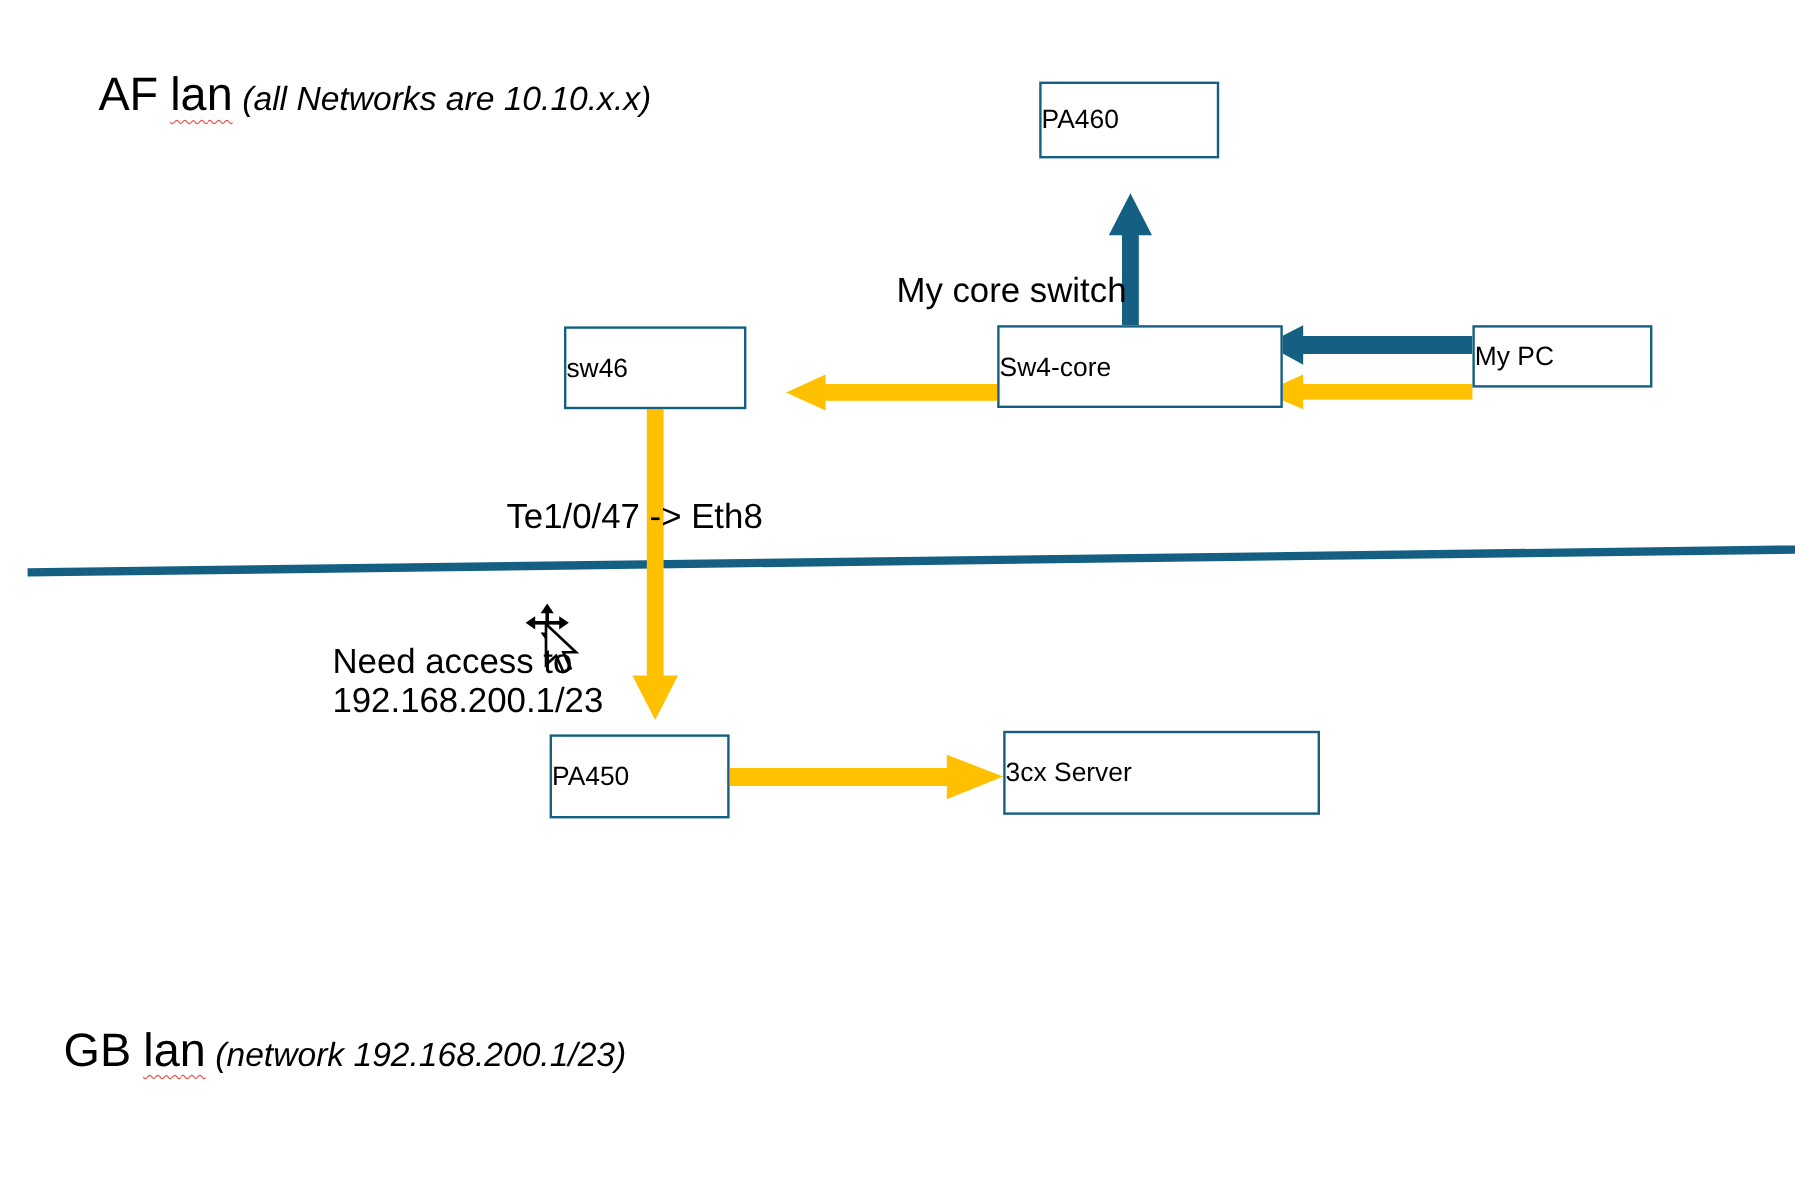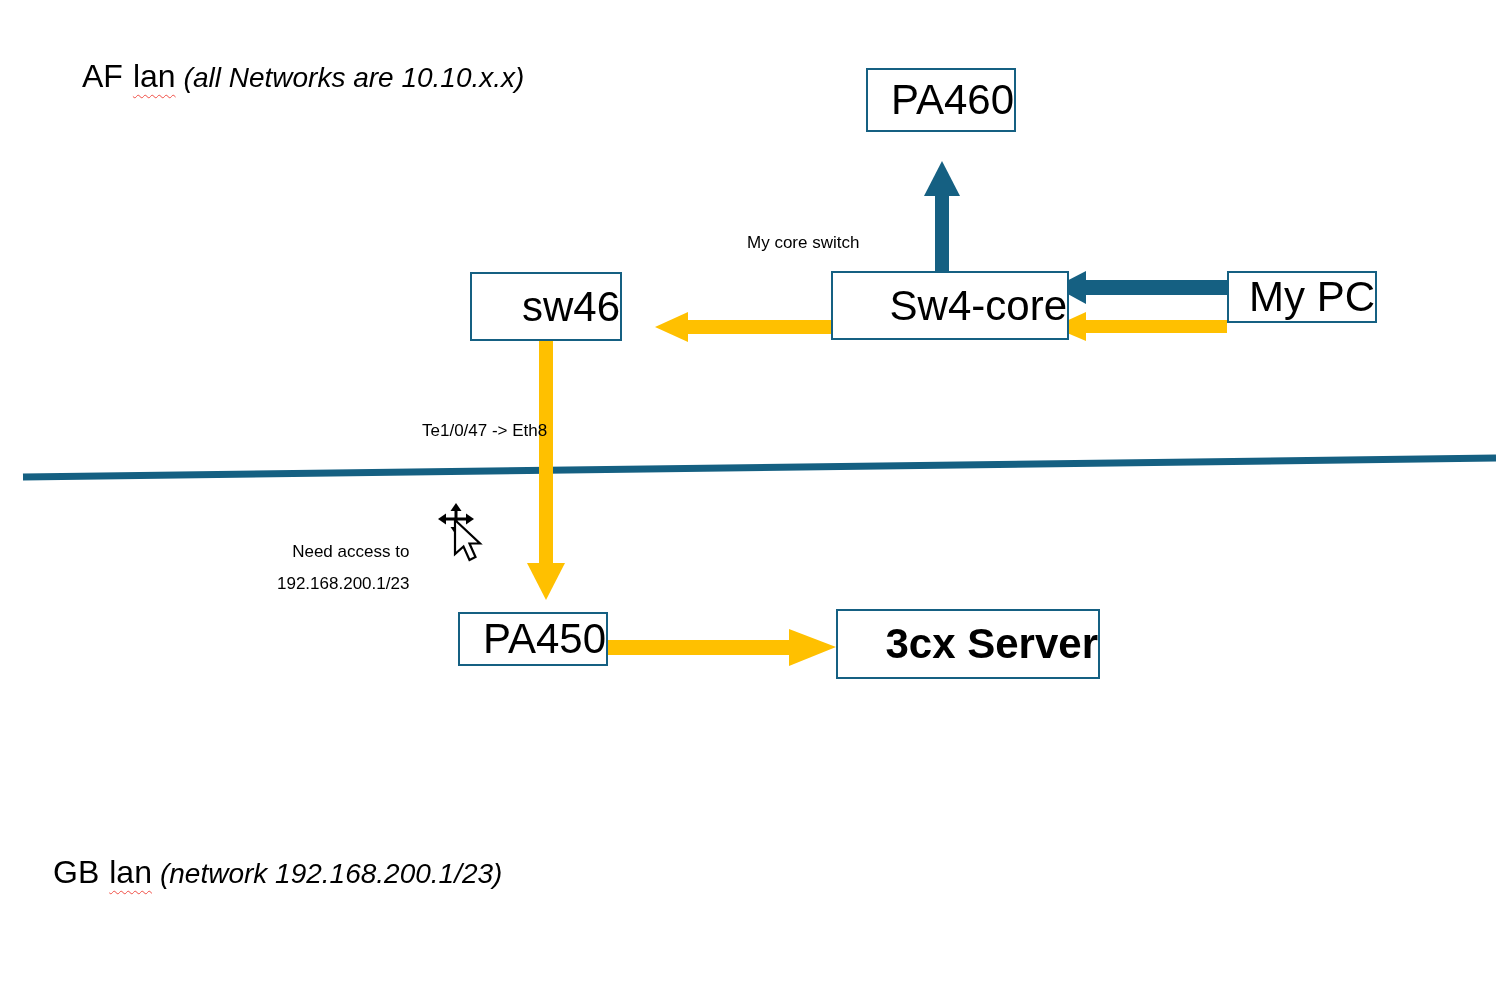--- a/index.html
+++ b/index.html
@@ -30,41 +30,40 @@
   .fill-blue   { fill: var(--blue); }
   .fill-yellow { fill: var(--yellow); }
   .stroke-blue { stroke: var(--blue); }
 
   .node {
     position: absolute;
     background: var(--box-bg);
     border: 2px solid var(--blue);
     display: flex;
     align-items: center;
-    justify-content: flex-end;
-    font-size: 42px;
+    justify-content: flex-start;
+    font-size: 22px;
     color: var(--text);
     white-space: nowrap;
   }
 
   .annotation {
     position: absolute;
-    font-size: 17px;
+    font-size: 29px;
     color: var(--text);
     white-space: nowrap;
     line-height: 32px;
-    text-align: right;
   }
 
   .header {
     position: absolute;
     white-space: nowrap;
   }
   .h-main {
-    font-size: 32px;
+    font-size: 39px;
     color: var(--text);
   }
   .h-main.wavy {
     margin-left: 10px;
     text-decoration-line: underline;
     text-decoration-style: wavy;
     text-decoration-color: var(--squiggle);
     text-decoration-thickness: 1px;
     text-underline-offset: 7px;
   }
@@ -149,25 +148,25 @@
   </div>
 
   <div class="node" style="left:831px; top:271px; width:238px; height:69px;">
     <span>Sw4-core</span>
   </div>
 
   <div class="node" style="left:1227px; top:271px; width:150px; height:52px;">
     <span>My PC</span>
   </div>
 
-  <div class="node" style="left:458px; top:612px; width:150px; height:54px;">
+  <div class="node" style="left:458px; top:612px; width:150px; height:70px;">
     <span>PA450</span>
   </div>
 
-  <div class="node" style="left:836px; top:609px; width:264px; height:70px;font-weight:bold;">
+  <div class="node" style="left:836px; top:609px; width:264px; height:70px;">
     <span>3cx Server</span>
   </div>
 
   <div class="annotation" style="left:747px; top:227px;">
     <span>My core switch</span>
   </div>
 
   <div class="annotation" style="left:422px; top:415px;">
     <span>Te1/0/47 -&gt; Eth8</span>
   </div>

